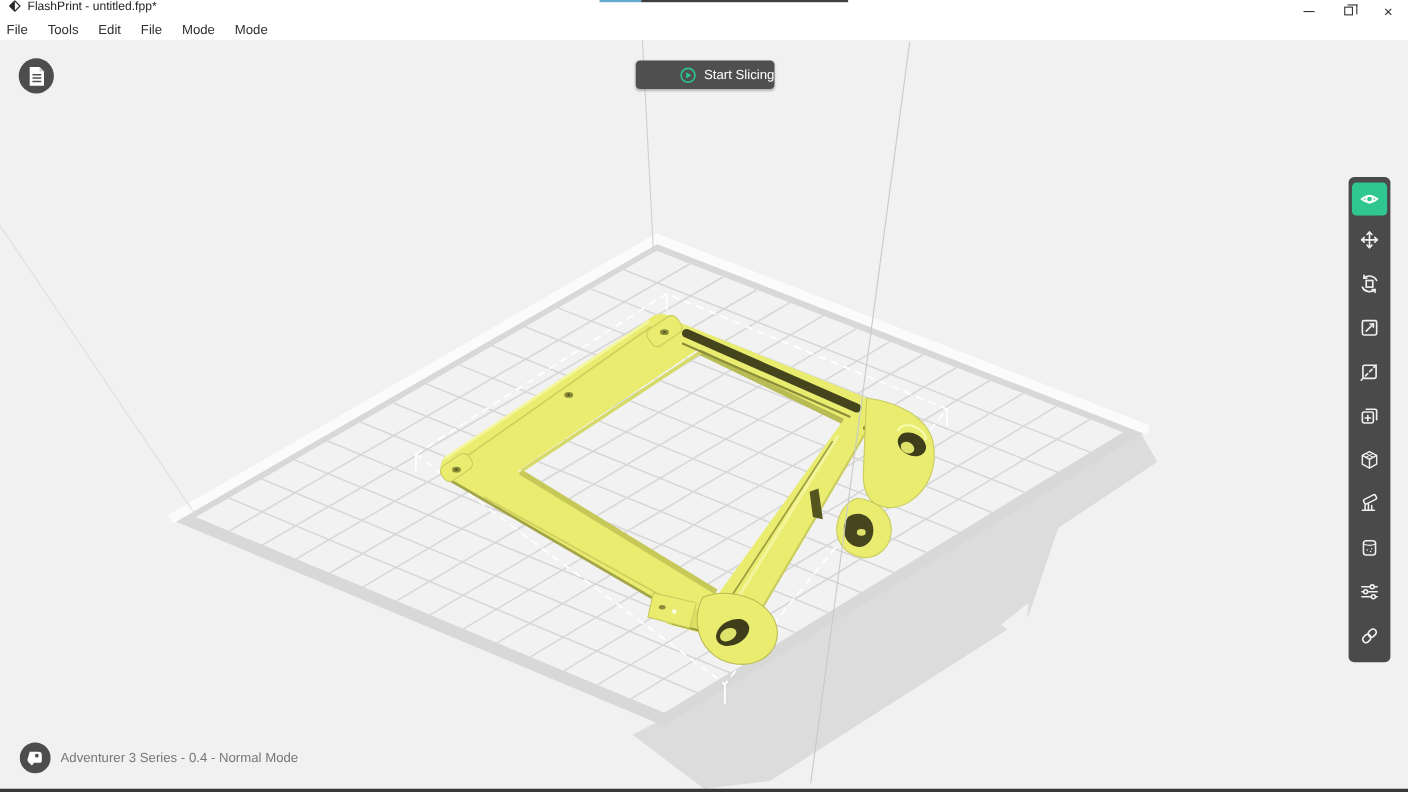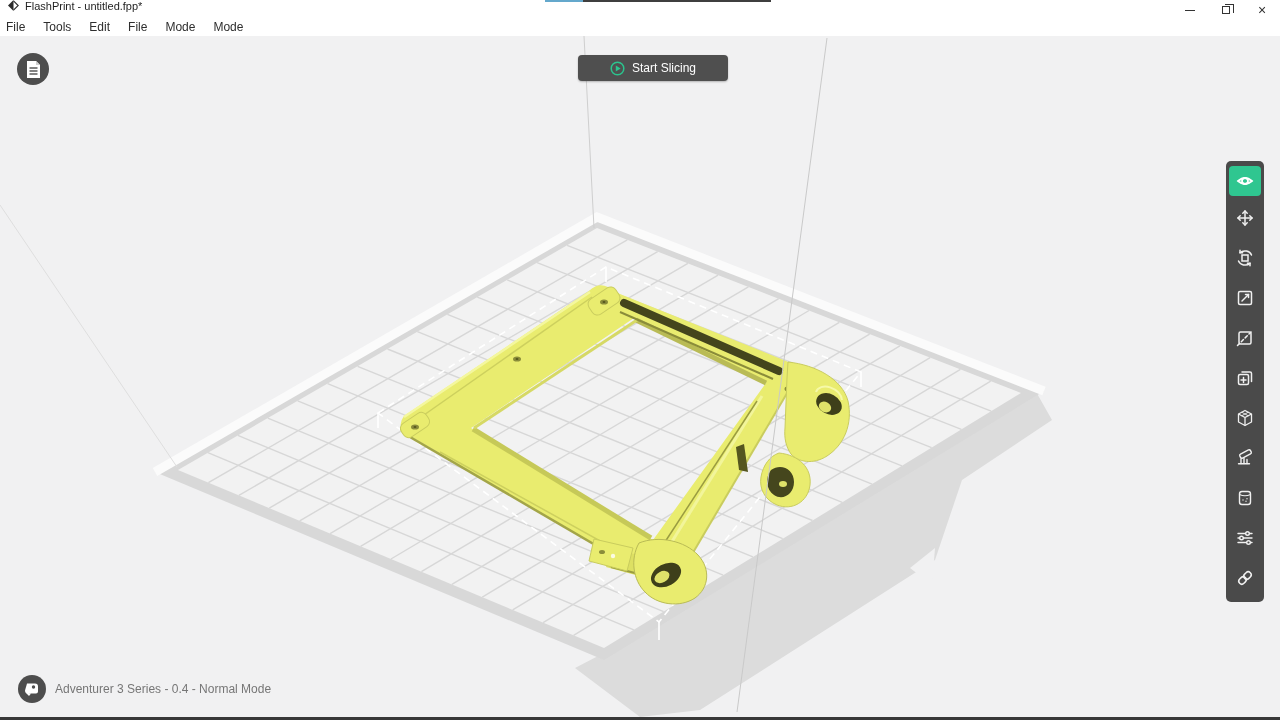--- a/index.html
+++ b/index.html
@@ -23,21 +23,21 @@
 
   
   .strip-top-blue { position:absolute; left:545px; top:0; width:38px; height:2px; background:#64a8cc; z-index:30; }
   .strip-top-dark { position:absolute; left:583px; top:0; width:188px; height:2px; background:#3f3f3f; z-index:30; }
   .strip-bottom { position:absolute; left:0; bottom:0; width:1280px; height:3px; background:#383838; z-index:30; }
 
   
   .scene { position:absolute; left:0; top:0; width:1280px; height:720px; z-index:1; }
 
   
-  .slice-btn { position:absolute; left:578px; top:55px; width:150px; height:26px; background:#4f4f4f; border-radius:4px; display:flex; align-items:center; justify-content:center; gap:7px; z-index:10; cursor:pointer; box-shadow:0 1px 2px rgba(0,0,0,.25); }
+  .slice-btn { position:absolute; left:578px; top:55px; width:126px; height:26px; background:#4f4f4f; border-radius:4px; display:flex; align-items:center; justify-content:flex-end; gap:7px; z-index:10; cursor:pointer; box-shadow:0 1px 2px rgba(0,0,0,.25); }
   .slice-btn span { color:#ffffff; font-size:12px; }
 
   .doc-btn { position:absolute; left:17px; top:53px; width:32px; height:32px; border-radius:50%; background:#4d4d4d; display:flex; align-items:center; justify-content:center; z-index:10; cursor:pointer; }
 
   .machine-bar { position:absolute; left:18px; top:675px; display:flex; align-items:center; gap:9px; z-index:10; }
   .machine-btn { width:28px; height:28px; border-radius:50%; background:#4d4d4d; display:flex; align-items:center; justify-content:center; cursor:pointer; }
   .machine-text { font-size:12px; color:#767676;text-align:center; }
 
   
   .rtoolbar { position:absolute; left:1226px; top:161px; width:38px; background:#4a4a4a; border-radius:5px; padding:3px 0 4px 0; display:flex; flex-direction:column; align-items:center; z-index:10; }

